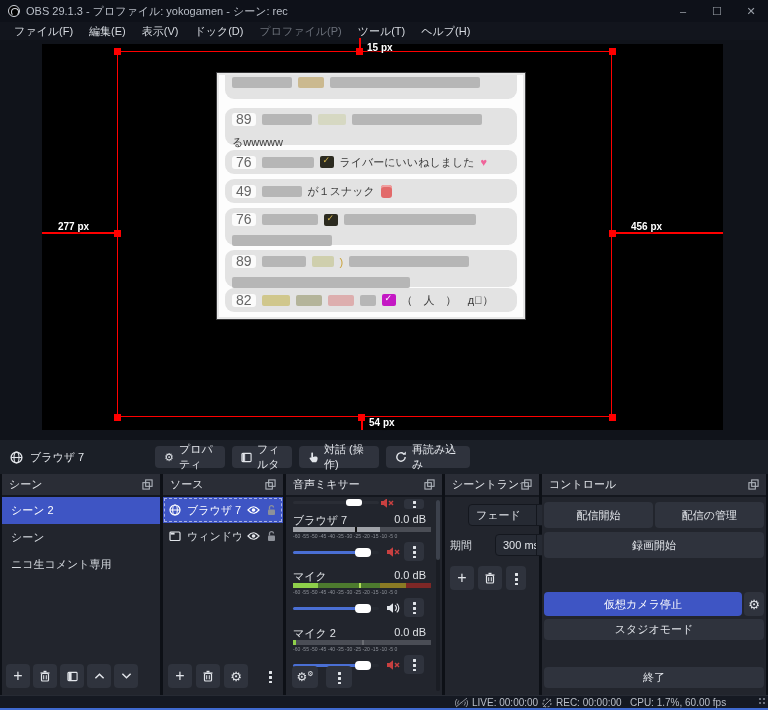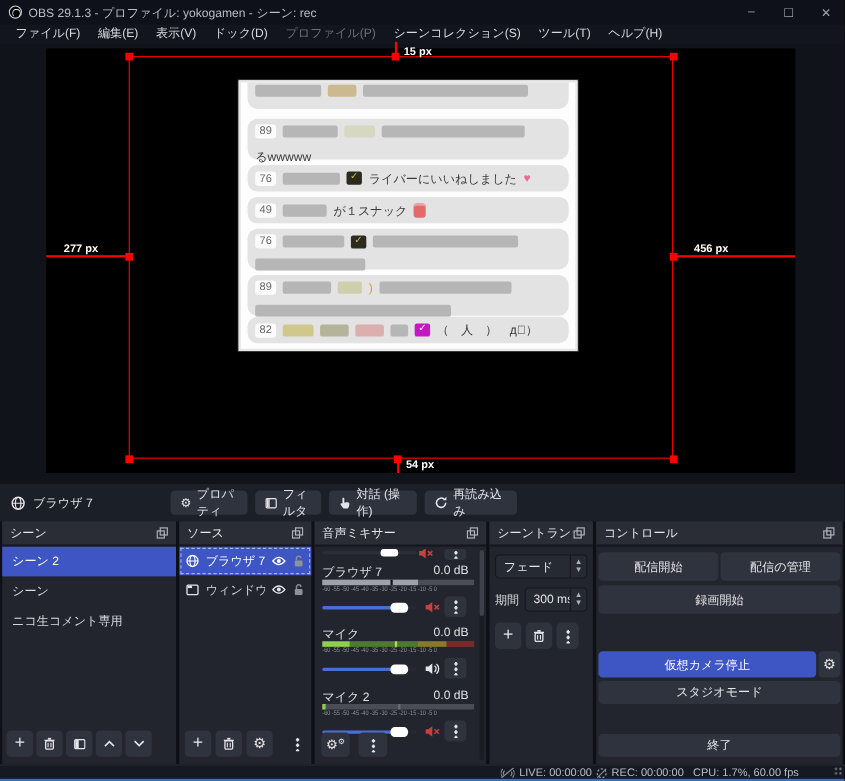--- a/index.html
+++ b/index.html
@@ -22,21 +22,21 @@
   .canvas{position:absolute;left:42px;top:4px;width:681px;height:386px;background:#000;}
   .red{background:#ff0000;position:absolute;}
   .selrect{position:absolute;left:117px;top:11px;width:495px;height:366px;border:1.5px solid #ff0000;}
   .handle{position:absolute;width:7px;height:7px;background:#ff0000;}
   .pxlabel{position:absolute;color:#ffffff;font-weight:bold;font-size:10px;text-shadow:0 1px 2px #000;white-space:nowrap;}
   
   .chatwin{position:absolute;left:217px;top:33px;width:308px;height:246px;background:#fdfdfd;border:2px solid #e8e8e8;box-shadow:0 0 0 1px #38383a;overflow:hidden;}
   .crow{position:absolute;left:6px;right:6px;background:#e3e3e3;border-radius:9px;display:flex;align-items:center;padding:0 7px;gap:6px;}
   .crow.twoline{flex-wrap:wrap;align-content:flex-start;padding-top:5px;}
   .cline2{width:100%;display:flex;align-items:center;gap:4px;margin-top:3px;}
-  .cbadge{background:#fbfbfb;border-radius:3px;color:#666;font-size:10px;padding:1px 4px;line-height:11px;flex:0 0 auto;}
+  .cbadge{background:#fbfbfb;border-radius:3px;color:#666;font-size:14px;padding:1px 4px;line-height:11px;flex:0 0 auto;}
   .blur{height:11px;background:#b6b6b6;border-radius:2px;display:inline-block;flex:0 0 auto;}
   .ctext{color:#3a3a3a;font-size:11px;white-space:nowrap;}
   .heart{color:#f0649a;font-size:11px;}
   .minibadge{width:14px;height:12px;border-radius:2px;background:#2c2b20;flex:0 0 auto;position:relative;}
   .minibadge::after{content:"✓";position:absolute;left:3px;top:-1px;color:#d8b84a;font-size:9px;}
   .minibadge.magenta{background:#c418c4;}
   .minibadge.magenta::after{color:#fff;}
   .snackicon{width:11px;height:13px;border-radius:3px;background:#e26a6a;box-shadow:inset 0 2px 0 #f0a0a0;flex:0 0 auto;}
   
   .srcbar{position:absolute;left:0;top:440px;width:768px;height:34px;background:#1b1f27;display:flex;align-items:center;}
@@ -62,21 +62,21 @@
   .mscale{position:absolute;left:7px;width:150px;color:#8d9199;font-size:6px;white-space:nowrap;transform:scaleX(.84);transform-origin:left;}
   .vslider{position:absolute;left:7px;width:86px;height:10px;}
   .vslider .trackfill{position:absolute;top:4px;left:0;height:3px;background:#4a6fd4;border-radius:2px;}
   .vslider .trackrest{position:absolute;top:4px;height:3px;background:#262a32;border-radius:2px;right:0;}
   .vslider .knob{position:absolute;top:1px;width:16px;height:9px;background:#fff;border-radius:4px;}
   .spk{position:absolute;width:14px;height:12px;}
   .dots3{width:3px;height:13px;display:inline-block;background:radial-gradient(circle 1.5px,#e2e5ea 1.4px,transparent 1.6px) 0 0/3px 5px repeat-y;}
   .mixscroll{position:absolute;right:2px;top:26px;width:4px;bottom:4px;background:#1a1d24;border-radius:2px;}
   .mixscroll .thumb{position:absolute;left:0;top:0;width:4px;height:60px;background:#3c414c;border-radius:2px;}
   
-  .combo{position:absolute;background:#262a33;border:1px solid #14171e;border-radius:4px;color:#e2e5ea;display:flex;align-items:center;font-size:11px;}
+  .combo{position:absolute;background:#262a33;border:1px solid #14171e;border-radius:4px;color:#e2e5ea;display:flex;align-items:center;font-size:11px;margin-left:18px;}
   .combo .val{flex:1;padding:0 7px;white-space:nowrap;overflow:hidden;}
   .combo .spin{width:15px;border-left:1px solid #14171e;display:flex;flex-direction:column;align-items:center;justify-content:center;gap:1px;height:100%;color:#aeb3bb;font-size:7px;line-height:6px;}
   
   .cbtn{position:absolute;background:#2f333d;border-radius:4px;color:#e2e5ea;display:flex;align-items:center;justify-content:center;font-size:11px;}
   .cbtn.blue{background:#3e55c4;color:#fff;}
   
   .statusbar{position:absolute;left:0;top:695px;width:768px;height:13px;background:#151922;border-top:1px solid #262a33;color:#b9bec7;font-size:10px;}
   .sitem{position:absolute;top:0;display:flex;align-items:center;gap:4px;height:13px;}
   .accentline{position:absolute;left:0;bottom:0;width:768px;height:2px;background:#3f6ad1;}
   .grip{position:absolute;right:2px;bottom:3px;width:8px;height:8px;
@@ -97,21 +97,20 @@
       <div class="wbtn">✕</div>
     </div>
   </div>
 
   <div class="menubar">
     <span class="mitem">ファイル(F)</span>
     <span class="mitem">編集(E)</span>
     <span class="mitem">表示(V)</span>
     <span class="mitem">ドック(D)</span>
     <span class="mitem dim">プロファイル(P)</span>
-    <span class="mitem">シーンコレクション(S)</span>
     <span class="mitem">ツール(T)</span>
     <span class="mitem">ヘルプ(H)</span>
   </div>
 
   <div class="preview">
     <div class="canvas"></div>
 
     <div class="chatwin">
 
       <div class="crow" style="top:-10px;height:34px;">

